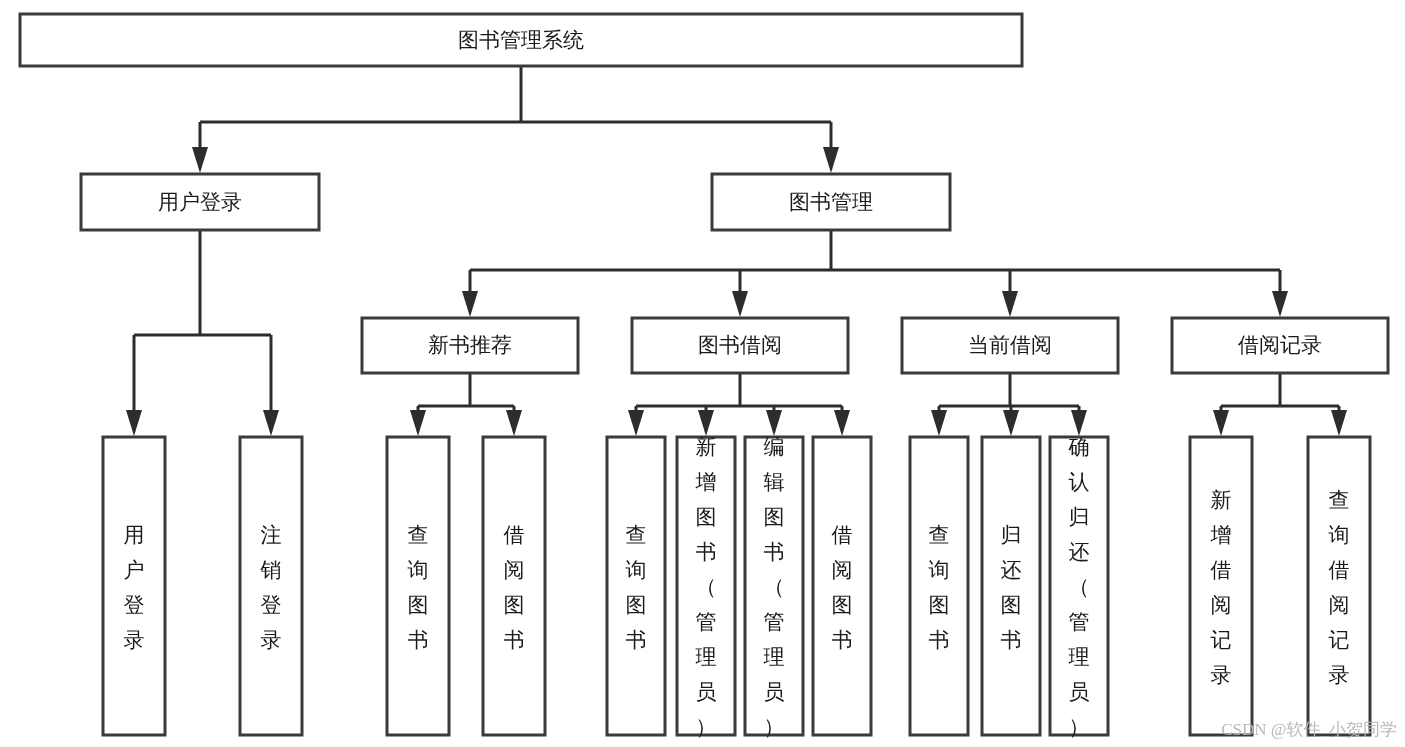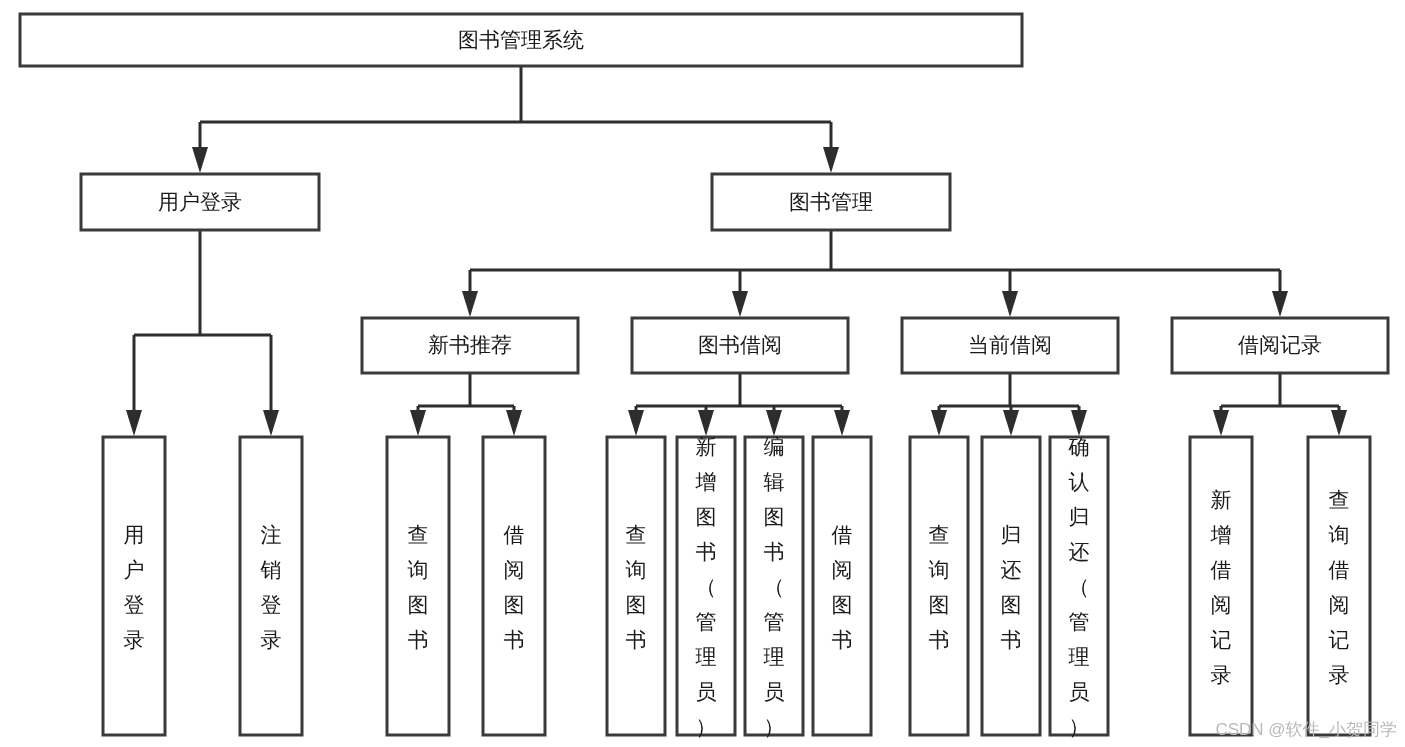--- a/index.html
+++ b/index.html
@@ -46,21 +46,21 @@
     fill: none;
   }
   .arrow-head {
     fill: #2d2d2d;
     stroke: none;
   }
   .watermark {
     position: absolute;
     right: 8px;
     bottom: 6px;
-    font-family: Liberation Sans, sans-serif;
+    font-family: Liberation Serif, serif;
     font-size: 17px;
     color: #b9b9b9;
     white-space: nowrap;
     user-select: none;
   }
 </style>
 </head>
 <body>
 
 <div id="diagram-root">

